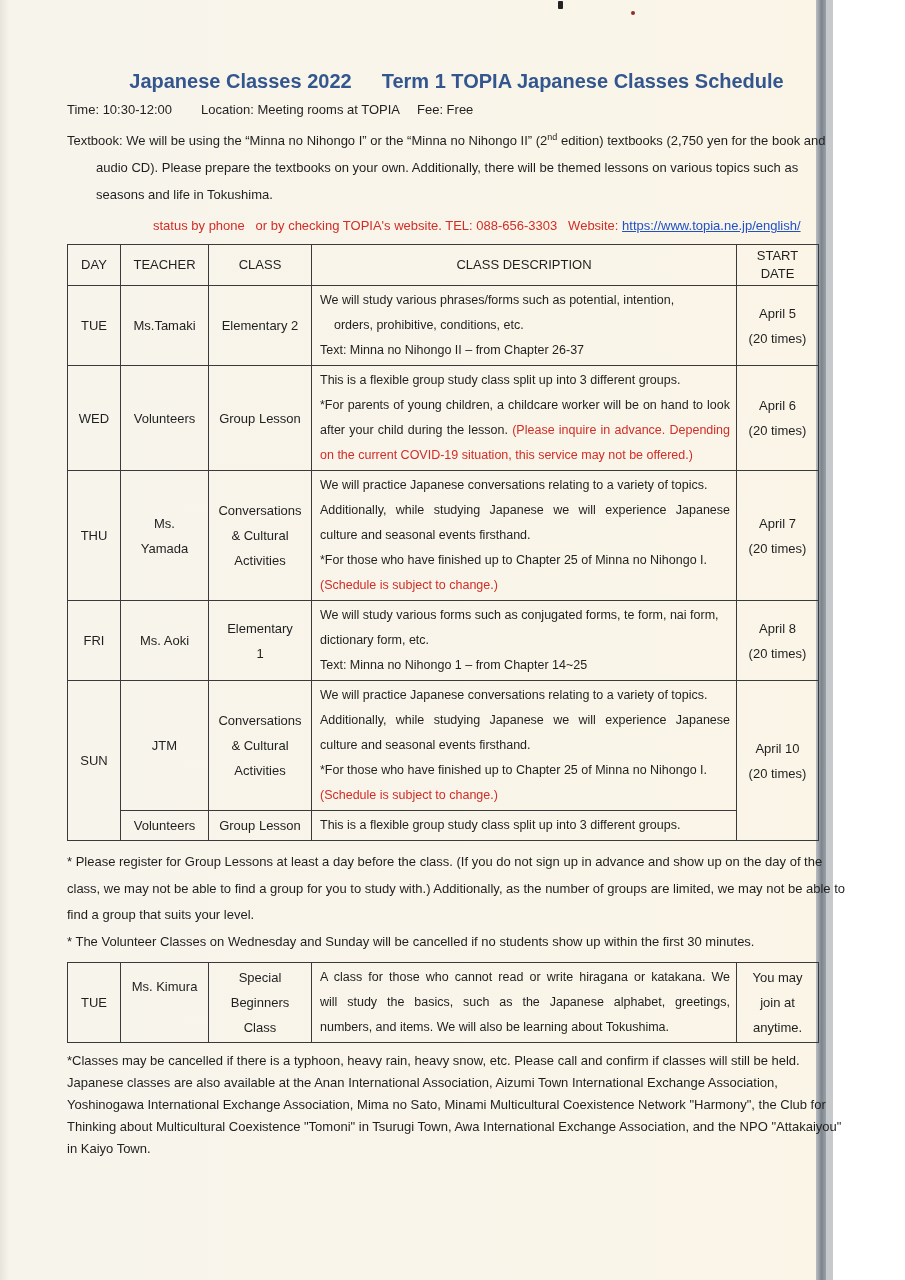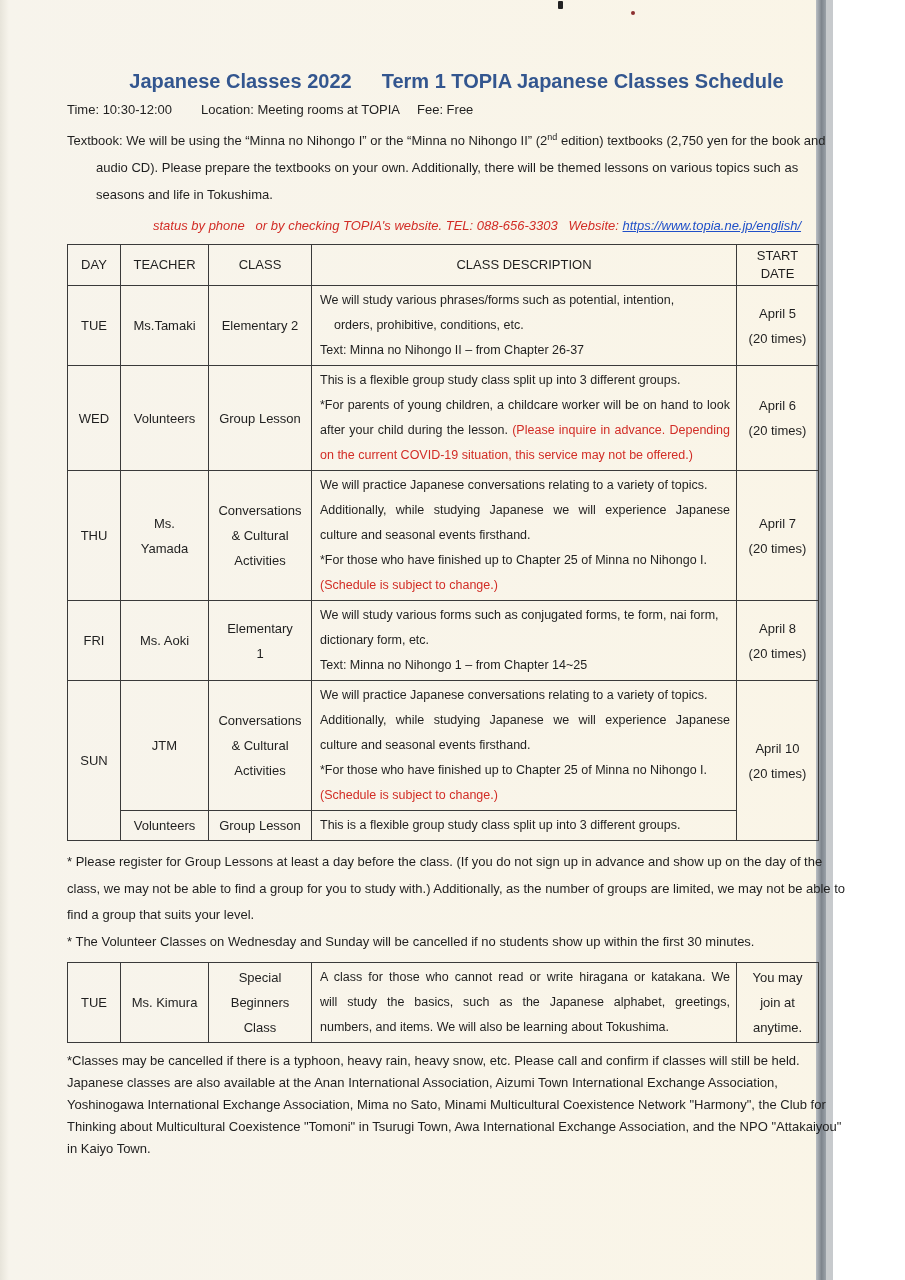--- a/index.html
+++ b/index.html
@@ -23,36 +23,36 @@
   .content{position:absolute;left:67px;top:0;width:779px;}
   .title{margin:70px 0 0;font-size:20px;font-weight:bold;color:var(--blue);text-align:center;white-space:nowrap;}
   .title .t2{margin-left:30px;}
   .info{margin-top:9px;font-size:13px;}
   .info .g1{margin-left:29px;}
   .info .g2{margin-left:17px;}
   .textbook{margin:10px 0 0;font-size:13px;line-height:27px;
             padding-left:29px;text-indent:-29px;white-space:pre-wrap;}
   sup{font-size:9px;line-height:0;}
   .covid{margin:4px 0 0 77px;color:var(--red);font-size:13px;line-height:27px;}
-  .covid .cl2{padding-left:9px;font-style:italic;}
+  .covid .cl2{padding-left:9px;}
   .covid div{white-space:pre-wrap;}
   .link{color:var(--link);text-decoration:underline;}
   .red{color:var(--red);}
   
   table.sched{border-collapse:collapse;table-layout:fixed;width:751px;margin-top:5px;}
   table.sched th,table.sched td{border:1.5px solid var(--line);}
   table.sched th{font-weight:normal;font-size:13px;line-height:18px;padding:2px 4px;text-align:center;height:33px;}
   .ccell{text-align:center;font-size:13px;line-height:25px;padding:2px 2px;vertical-align:middle;}
   .cl{white-space:nowrap;}
   .dcell{font-size:12.5px;line-height:25px;padding:2px 6px 2px 8px;vertical-align:middle;margin-top:12px;}
   .dl{white-space:pre-wrap;}
   .dl.j{text-align:justify;text-align-last:justify;white-space:normal;}
   .dl.ind{padding-left:14px;}
   table.special{margin-top:7px;}
-  table.special .tcell{vertical-align:top;padding-top:27px;}
+  table.special .tcell{vertical-align:top;padding-top:11px;}
   .notes{margin-top:8px;font-size:13px;line-height:26.5px;width:779px;}
   .note{margin:0;}
   .footer{margin:7px 0 0;font-size:13px;line-height:22px;width:779px;}
 </style>
 </head>
 <body>
 
 <div class="page">
   <div class="edge-left"></div>
   <div class="edge-right"></div>

